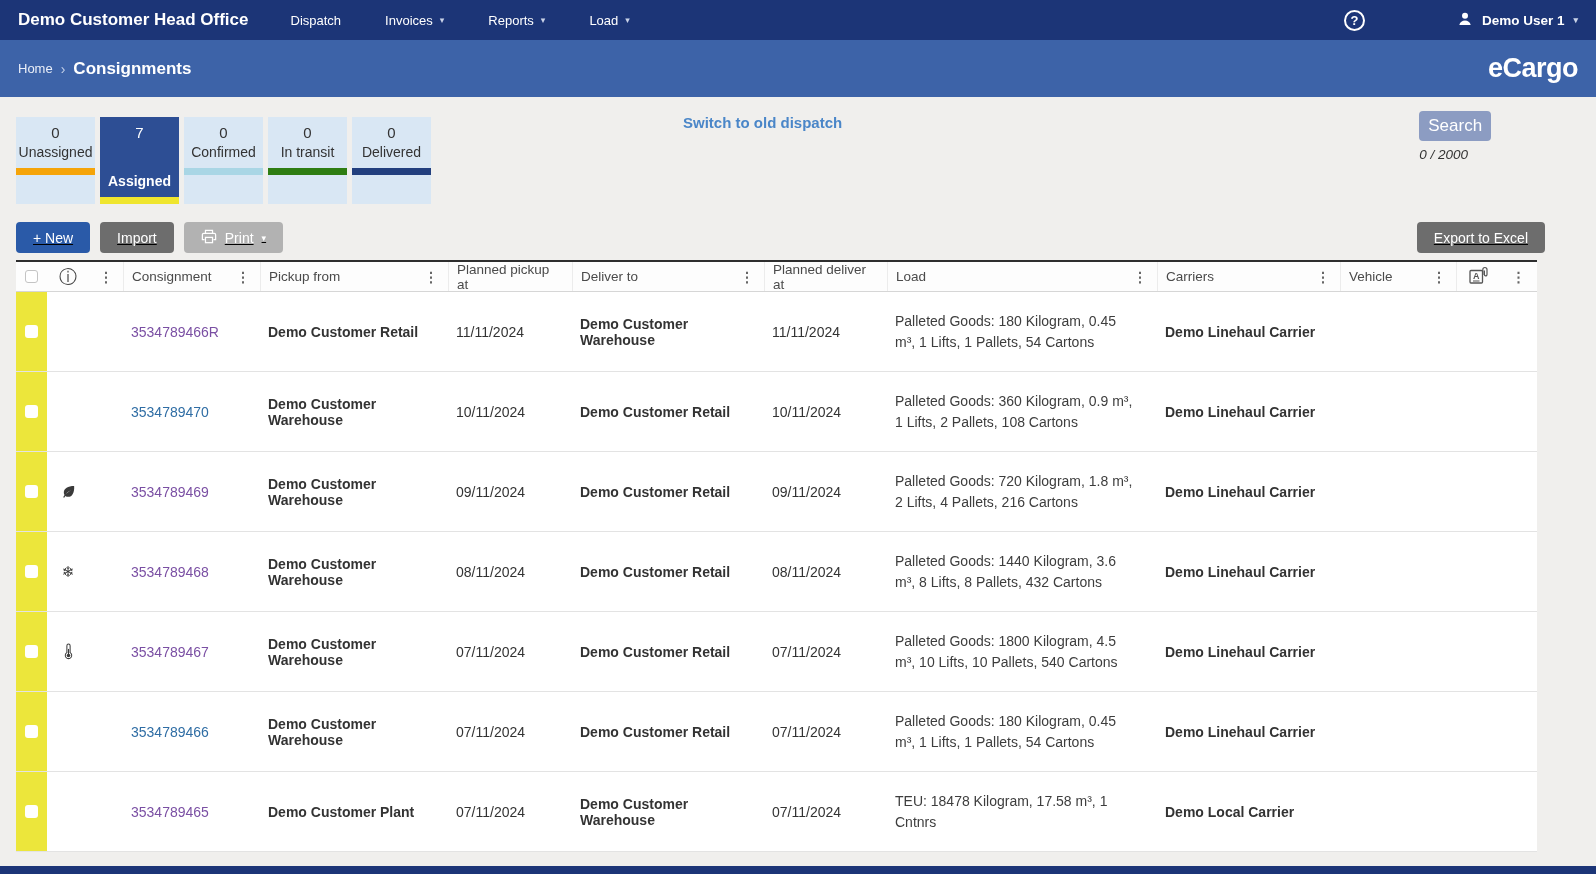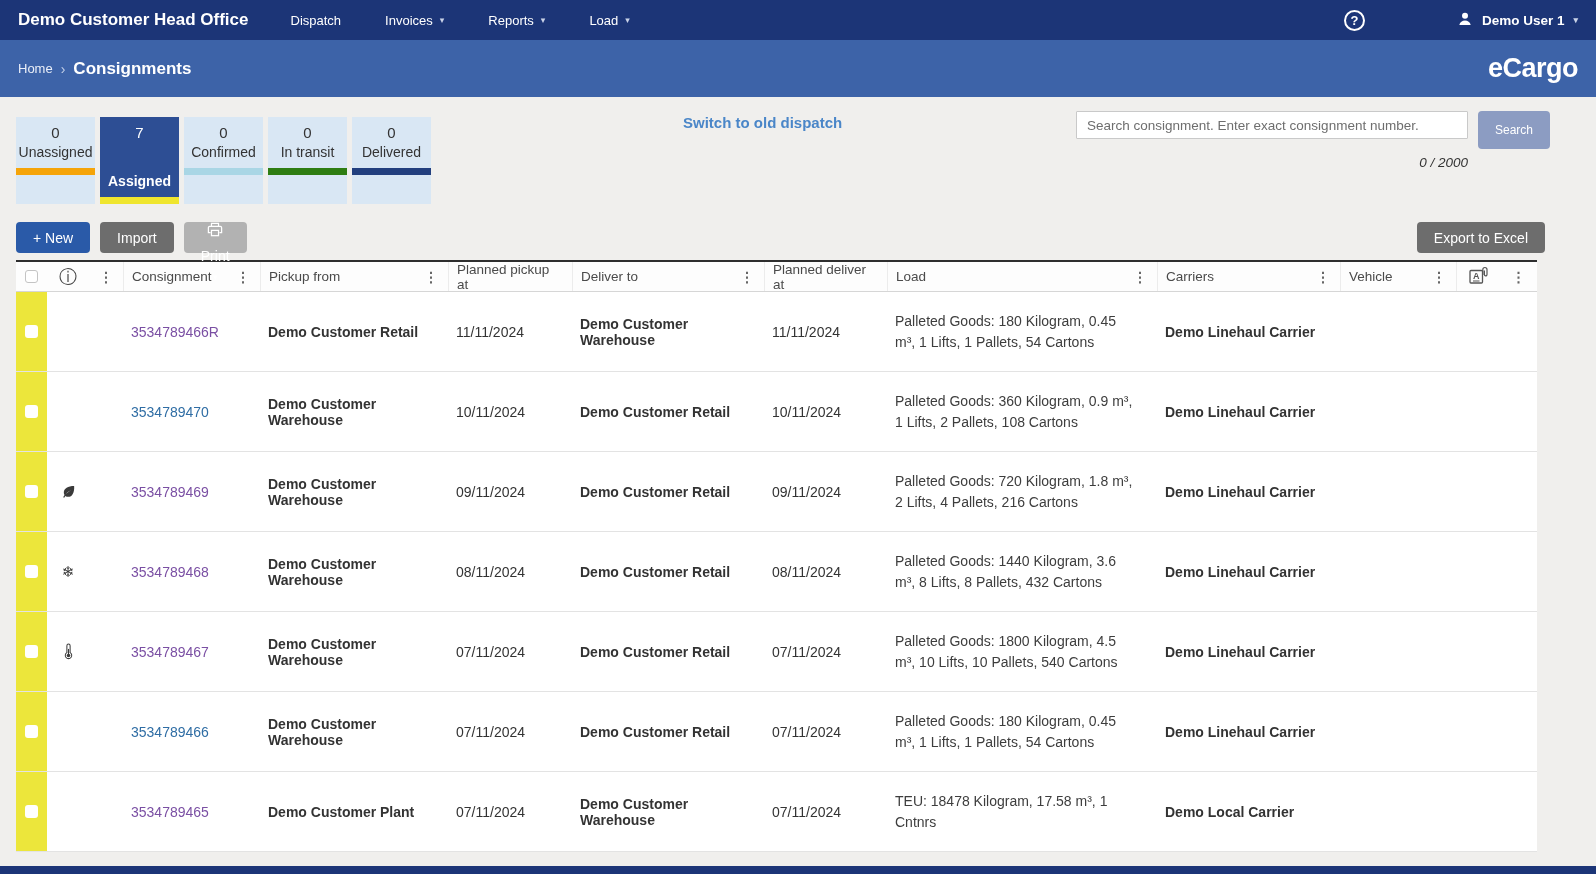--- a/index.html
+++ b/index.html
@@ -31,28 +31,28 @@
   .tab-count { font-size:15px; }
   .tab-label { font-size:14px; margin-top:3px; }
   .tab-accent { height:7px; }
   .tab.active { background:#2d4e94; color:#fff; }
   .tab.active .tab-label { font-weight:700;margin-top:32px; }
   .switch-link { position:absolute; left:683px; top:17px; color:#4a86c8; font-size:15px; font-weight:600; cursor:pointer; }
   .search-area { position:absolute; top:14px; right:46px; }
   .search-row { display:flex; gap:10px; align-items:flex-start; }
   .search-input { width:392px; height:28px; border:1px solid #c9c9c9; padding:0 10px; font-size:13.5px; font-family:inherit; color:#333; border-radius:1px; }
   .search-input::placeholder { color:#6e6e6e; }
-  .search-btn { width:72px; height:38px; background:#8c9cc2; border:none; border-radius:4px; color:#fff; font-size:12px; font-family:inherit; cursor:pointer; }
+  .search-btn { width:72px; height:30px; background:#8c9cc2; border:none; border-radius:4px; color:#fff; font-size:17px; font-family:inherit; cursor:pointer; }
   .search-counter { text-align:right; margin-top:6px; margin-right:82px; font-style:italic; font-size:13.5px; color:#333; }
   
-  .toolbar { margin:0 16px; width:1529px; display:flex; align-items:center; gap:10px; }
+  .toolbar { margin:0 16px; width:1529px; display:flex; align-items:center; gap:10px;text-decoration:underline; }
   .btn { height:31px; border:none; border-radius:4px; color:#fff; font-size:14px; font-family:inherit; padding:0 17px; cursor:pointer; display:flex; align-items:center; gap:8px; white-space:nowrap; }
   .btn-new { background:#2a5aa8; }
   .btn-import { background:#6d6d6d; }
-  .btn-print { background:#b2b2b2; cursor:default;flex-direction:column; }
+  .btn-print { background:#b2b2b2; cursor:default; }
   .btn-export { background:#6d6d6d; margin-left:auto; }
   .btn .caret { color:#fff; }
   
   .table { margin:7px 16px 0; width:1521px; border-top:2px solid #2e2e2e; background:#fff; }
   .thead { display:flex; align-items:stretch; height:30px; border-bottom:1px solid #d6d6d6; color:#4a4a4a; font-size:13.5px; background:#fdfdfd; }
   .th { display:flex; align-items:center; justify-content:space-between; padding:0 8px; flex-shrink:0; }
   .th.center { justify-content:center; }
   .th.sep { border-left:1px solid #ececec; }
   .dots { color:#666; font-size:14px; font-weight:700; cursor:pointer; line-height:1; padding:0 2px; }
   .info-glyph { font-size:18px; color:#444; line-height:1; }
@@ -154,21 +154,20 @@
     <div class="tab-inner">
       <div class="tab-count">0</div>
       <div class="tab-label">Delivered</div>
     </div>
     <div class="tab-accent" style="background: rgb(34, 63, 126);"></div>
   </div>
 </div>
   <div class="switch-link">Switch to old dispatch</div>
   <div class="search-area">
     <div class="search-row">
-      <input class="search-input" type="text" placeholder="Search consignment. Enter exact consignment number." style="">
       <button class="search-btn">Search</button>
     </div>
     <div class="search-counter">0 / 2000</div>
   </div>
 </div>
 
 <div class="toolbar">
   <button class="btn btn-new">+ New</button>
   <button class="btn btn-import">Import</button>
   <button class="btn btn-print">

